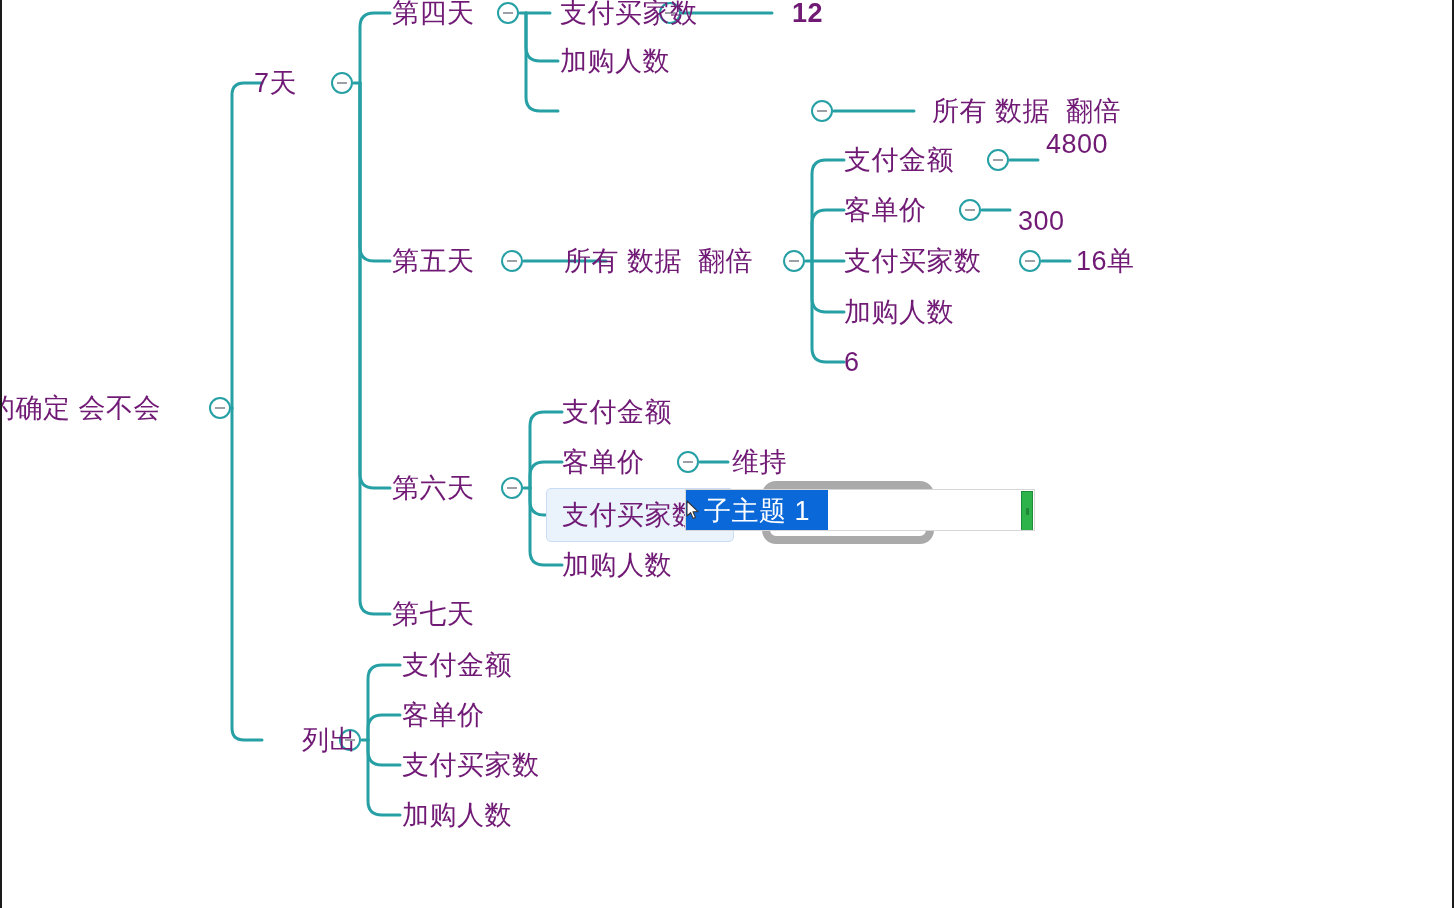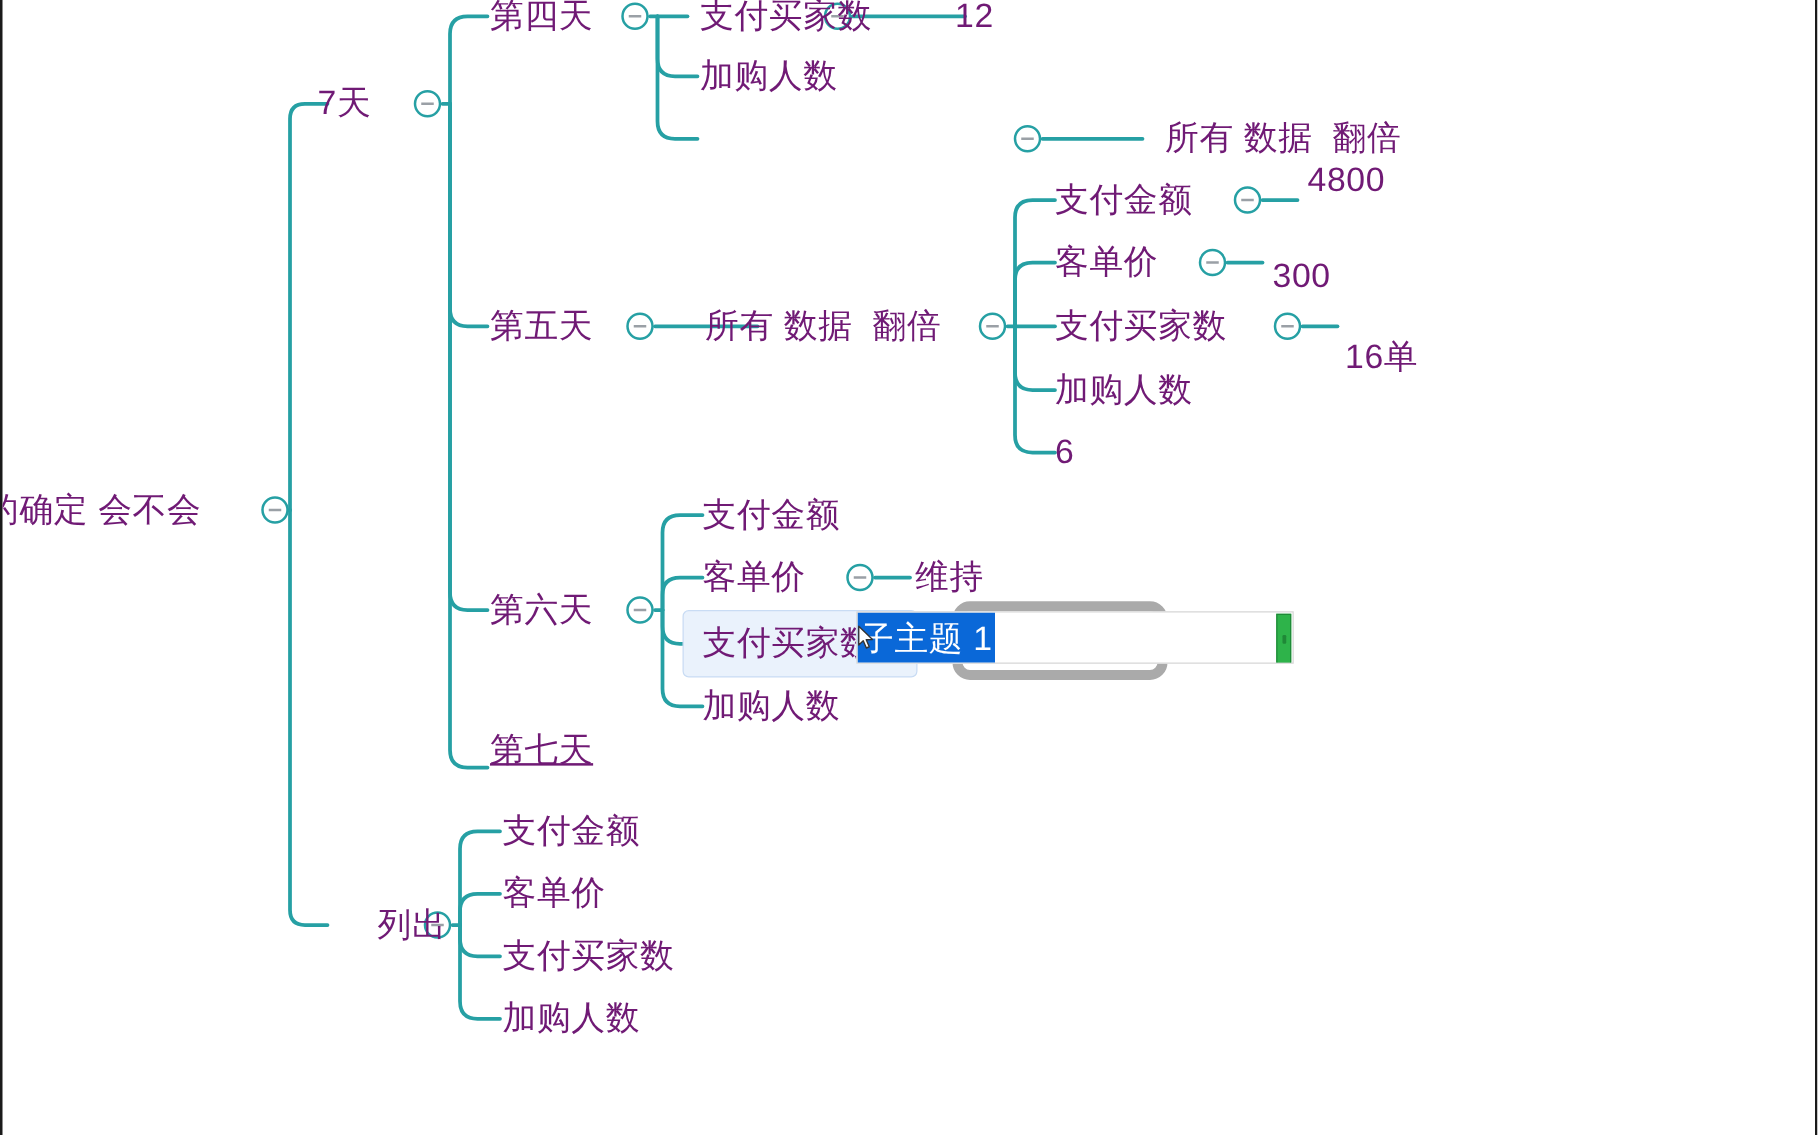--- a/index.html
+++ b/index.html
@@ -93,21 +93,21 @@
     background: #ffffff;
     border: 1px solid #d6d6d6;
     box-sizing: border-box;
     overflow: hidden;
   }
   #edit-sel {
     position: absolute;
     left: 0px;
     top: 0px;
     height: 42px;
-    padding: 0 2px;
+    padding: 0 18px;
     background: #0a68d8;
     color: #ffffff;
     font-size: 27px;
     line-height: 42px;
     white-space: pre;
     letter-spacing: 0.5px;
   }
   #edit-caret {
     position: absolute;
     right: 1px;
@@ -223,34 +223,34 @@
   <div class="toggle" style="left:686px; top:462px;"></div>
 
   <div class="node" style="left:-14px; top:408px;">的确定 会不会</div>
 
   <div class="node" style="left:252px; top:83px;">7天</div>
   <div class="node" style="left:252px; top:740px;margin-left:48px;">列出</div>
 
   <div class="node" style="left:390px; top:13px;">第四天</div>
   <div class="node" style="left:390px; top:261px;">第五天</div>
   <div class="node" style="left:390px; top:488px;">第六天</div>
-  <div class="node" style="left:390px; top:600px;text-decoration:underline;">第七天</div>
+  <div class="node" style="left:390px; top:614px;">第七天</div>
 
   <div class="node" style="left:558px; top:13px;">支付买家数</div>
-  <div class="node num" style="left:762px; top:13px;">12</div>
+  <div class="node num" style="left:790px; top:13px;font-weight:bold;">12</div>
   <div class="node" style="left:558px; top:61px;">加购人数</div>
   <div class="node" style="left:930px; top:111px;">所有 数据  翻倍</div>
 
   <div class="node" style="left:562px; top:261px;">所有 数据  翻倍</div>
   <div class="node" style="left:842px; top:160px;">支付金额</div>
   <div class="node num" style="left:1044px; top:144px;">4800</div>
   <div class="node" style="left:842px; top:210px;">客单价</div>
   <div class="node num" style="left:1016px; top:210px;margin-top:11px;">300</div>
   <div class="node" style="left:842px; top:261px;">支付买家数</div>
-  <div class="node num" style="left:1074px; top:261px;margin-top:25px;">16单</div>
+  <div class="node num" style="left:1074px; top:261px;">16单</div>
   <div class="node" style="left:842px; top:312px;">加购人数</div>
   <div class="node num" style="left:842px; top:362px;">6</div>
 
   <div class="node" style="left:560px; top:412px;">支付金额</div>
   <div class="node" style="left:560px; top:462px;">客单价</div>
   <div class="node" style="left:730px; top:462px;">维持</div>
 
   <div id="sel-node"></div>
   <div class="node" style="left:560px; top:515px;">支付买家数</div>
 

